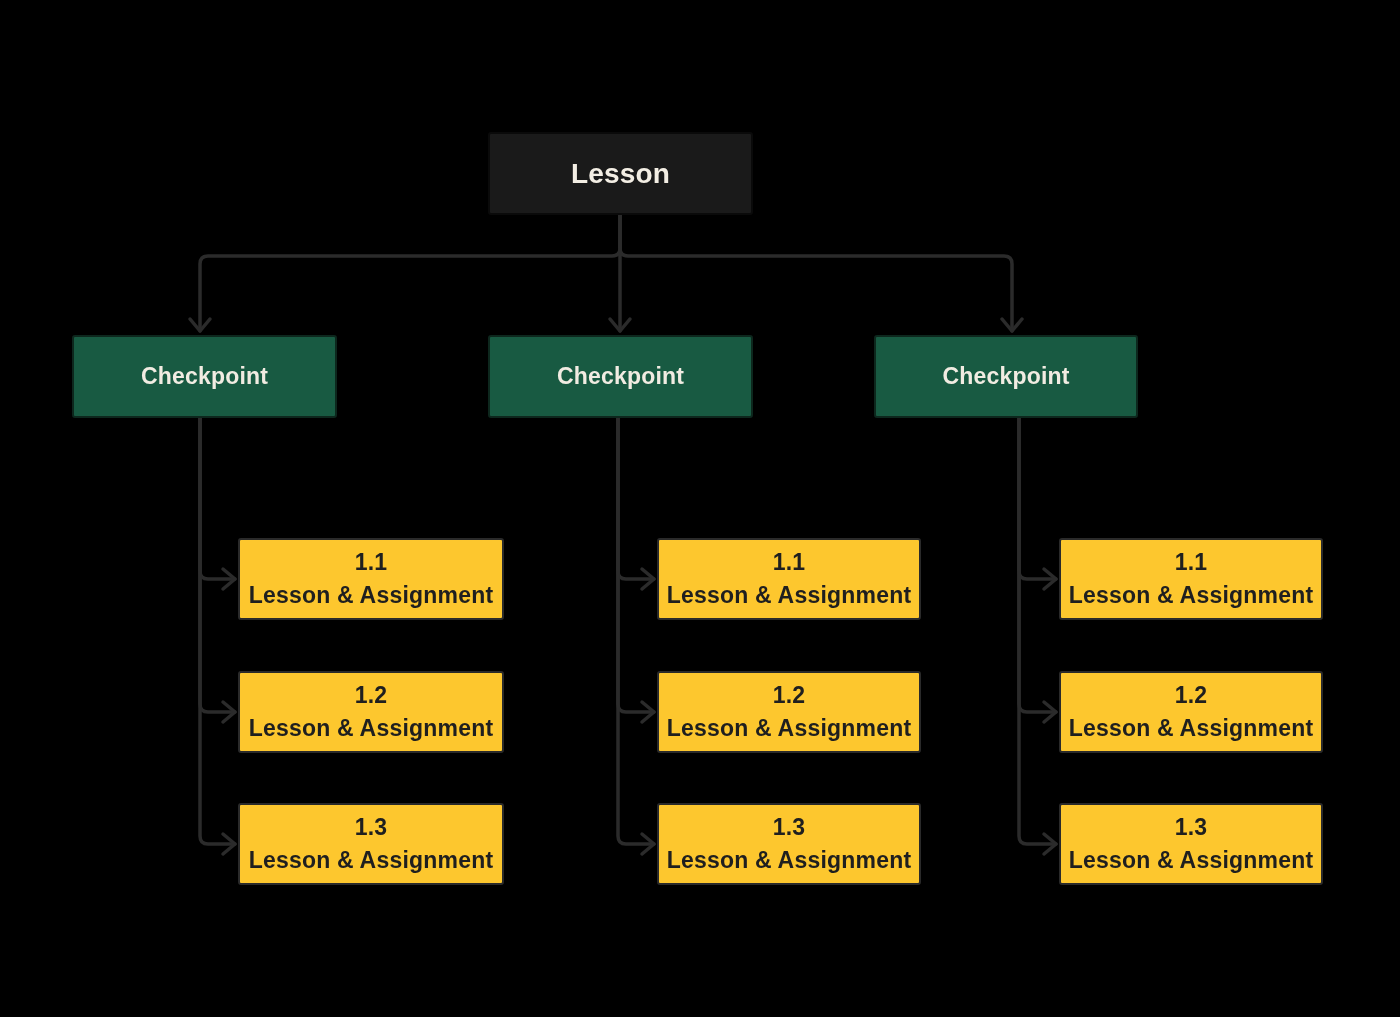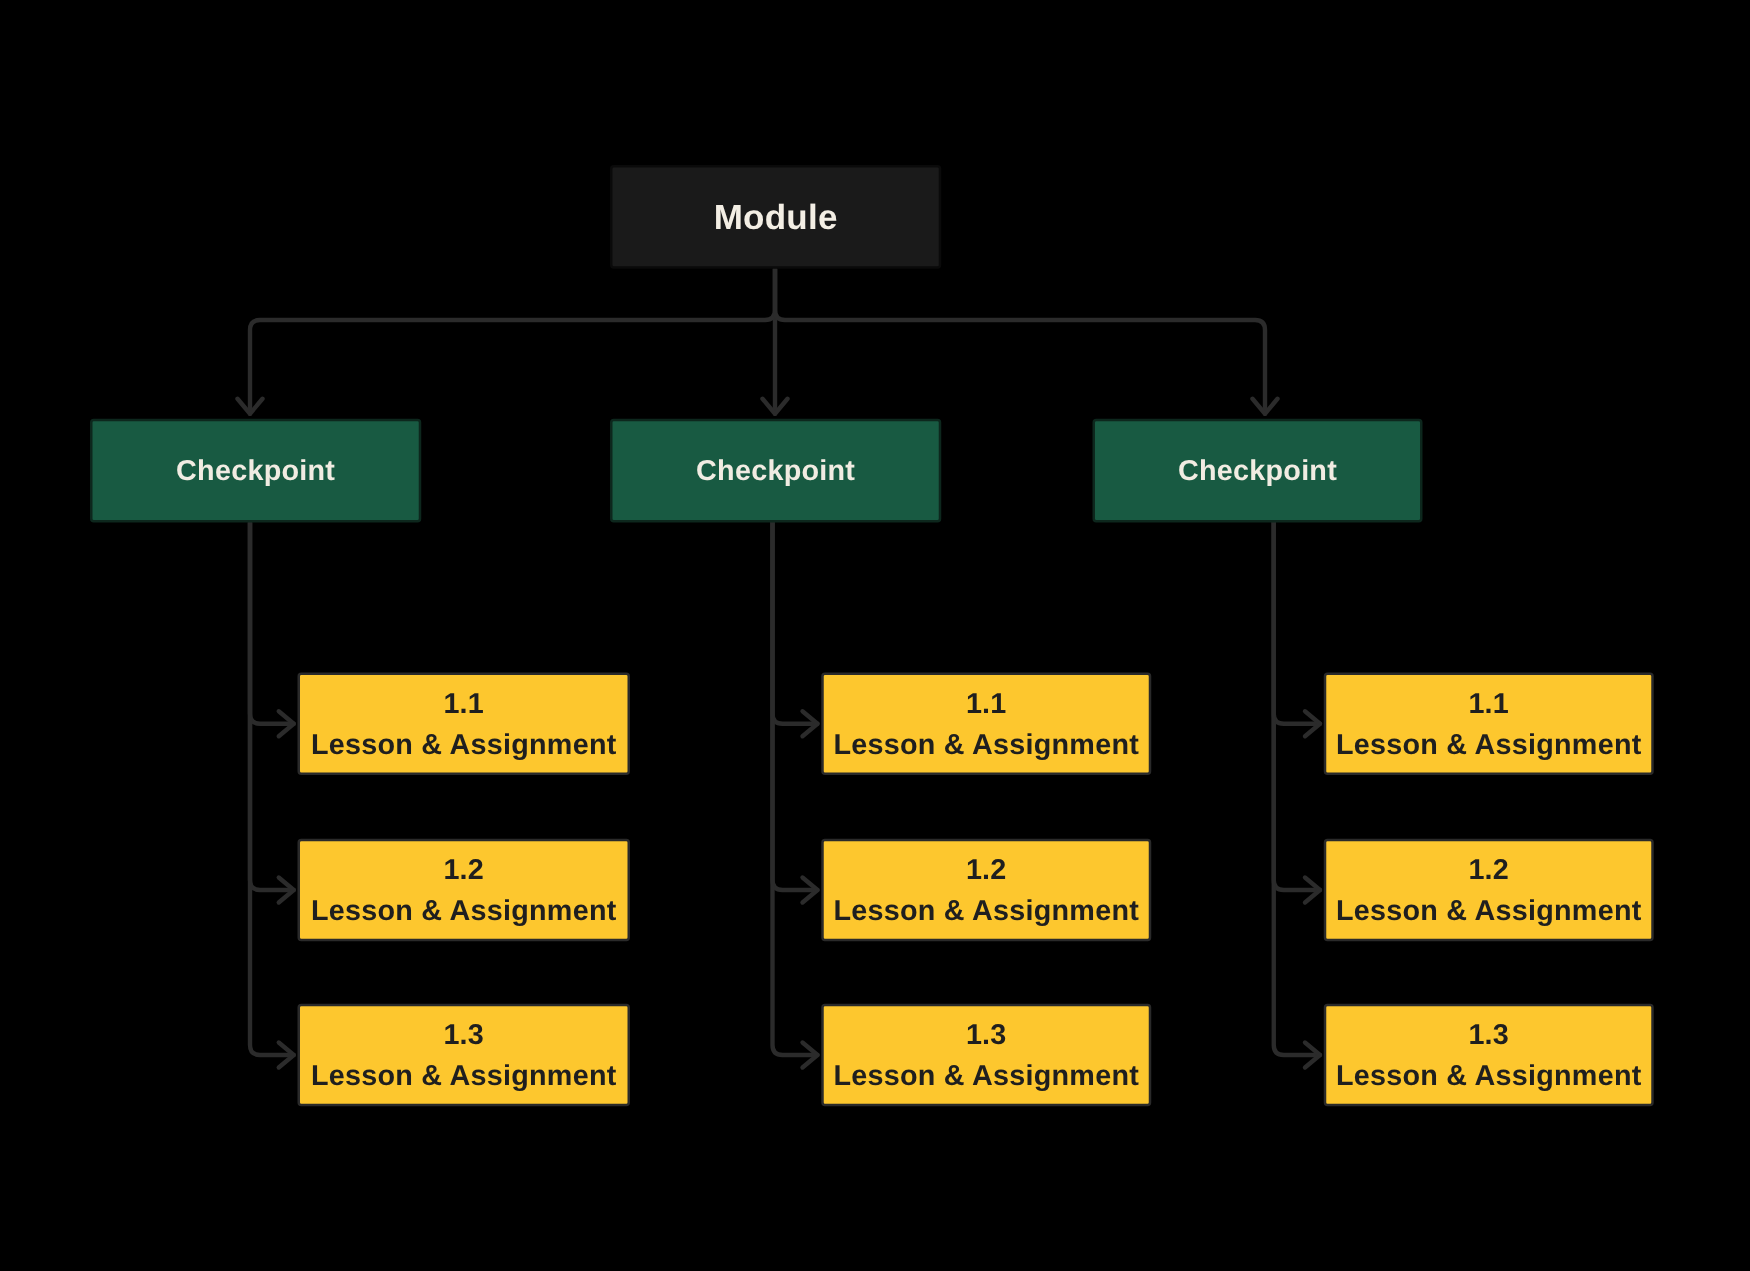--- a/index.html
+++ b/index.html
@@ -48,21 +48,21 @@
       <path d="M 618 418 L 618 836 Q 618 844 626 844 L 654 844" fill="none" stroke="#2b2b2b" stroke-width="3.5" stroke-linecap="round" stroke-linejoin="round"></path>
       <path d="M 642 854 L 654 844 L 642 834" fill="none" stroke="#2b2b2b" stroke-width="3.5" stroke-linecap="round" stroke-linejoin="round"></path>
       <path d="M 1019 418 L 1019 571 Q 1019 579 1027 579 L 1056 579" fill="none" stroke="#2b2b2b" stroke-width="3.5" stroke-linecap="round" stroke-linejoin="round"></path>
       <path d="M 1044 589 L 1056 579 L 1044 569" fill="none" stroke="#2b2b2b" stroke-width="3.5" stroke-linecap="round" stroke-linejoin="round"></path>
       <path d="M 1019 418 L 1019 704 Q 1019 712 1027 712 L 1056 712" fill="none" stroke="#2b2b2b" stroke-width="3.5" stroke-linecap="round" stroke-linejoin="round"></path>
       <path d="M 1044 722 L 1056 712 L 1044 702" fill="none" stroke="#2b2b2b" stroke-width="3.5" stroke-linecap="round" stroke-linejoin="round"></path>
       <path d="M 1019 418 L 1019 836 Q 1019 844 1027 844 L 1056 844" fill="none" stroke="#2b2b2b" stroke-width="3.5" stroke-linecap="round" stroke-linejoin="round"></path>
       <path d="M 1044 854 L 1056 844 L 1044 834" fill="none" stroke="#2b2b2b" stroke-width="3.5" stroke-linecap="round" stroke-linejoin="round"></path>
     </svg>
 <div class="node node-module" style="left: 488px; top: 132px; width: 265px; height: 83px; background: rgb(26, 26, 26); border-color: rgb(10, 10, 10); color: rgb(243, 238, 228); font-size: 28px;">
-      <div>Module</div>
+      <div>Lesson</div>
     </div>
     <div class="node node-checkpoint" style="left: 72px; top: 335px; width: 265px; height: 83px; background: rgb(24, 90, 66); border-color: rgb(13, 39, 29); color: rgb(241, 236, 226); font-size: 23px;">
       <div>Checkpoint</div>
     </div>
     <div class="node node-checkpoint" style="left: 488px; top: 335px; width: 265px; height: 83px; background: rgb(24, 90, 66); border-color: rgb(13, 39, 29); color: rgb(241, 236, 226); font-size: 23px;">
       <div>Checkpoint</div>
     </div>
     <div class="node node-checkpoint" style="left: 874px; top: 335px; width: 264px; height: 83px; background: rgb(24, 90, 66); border-color: rgb(13, 39, 29); color: rgb(241, 236, 226); font-size: 23px;">
       <div>Checkpoint</div>
     </div>

